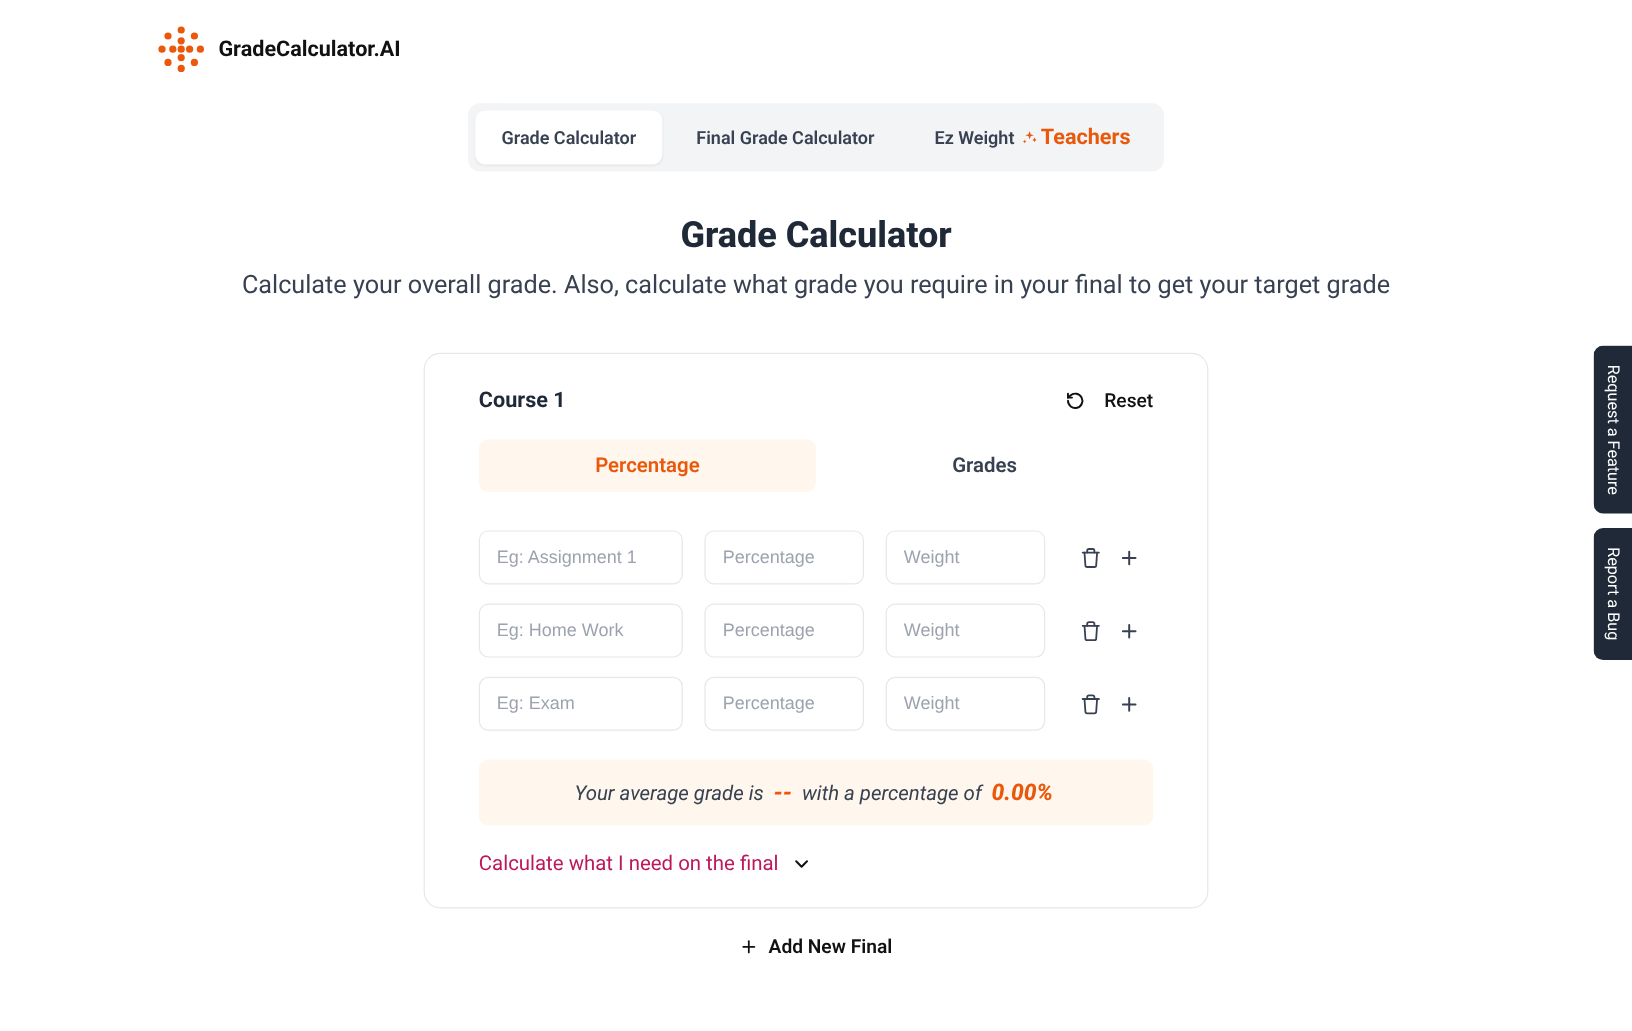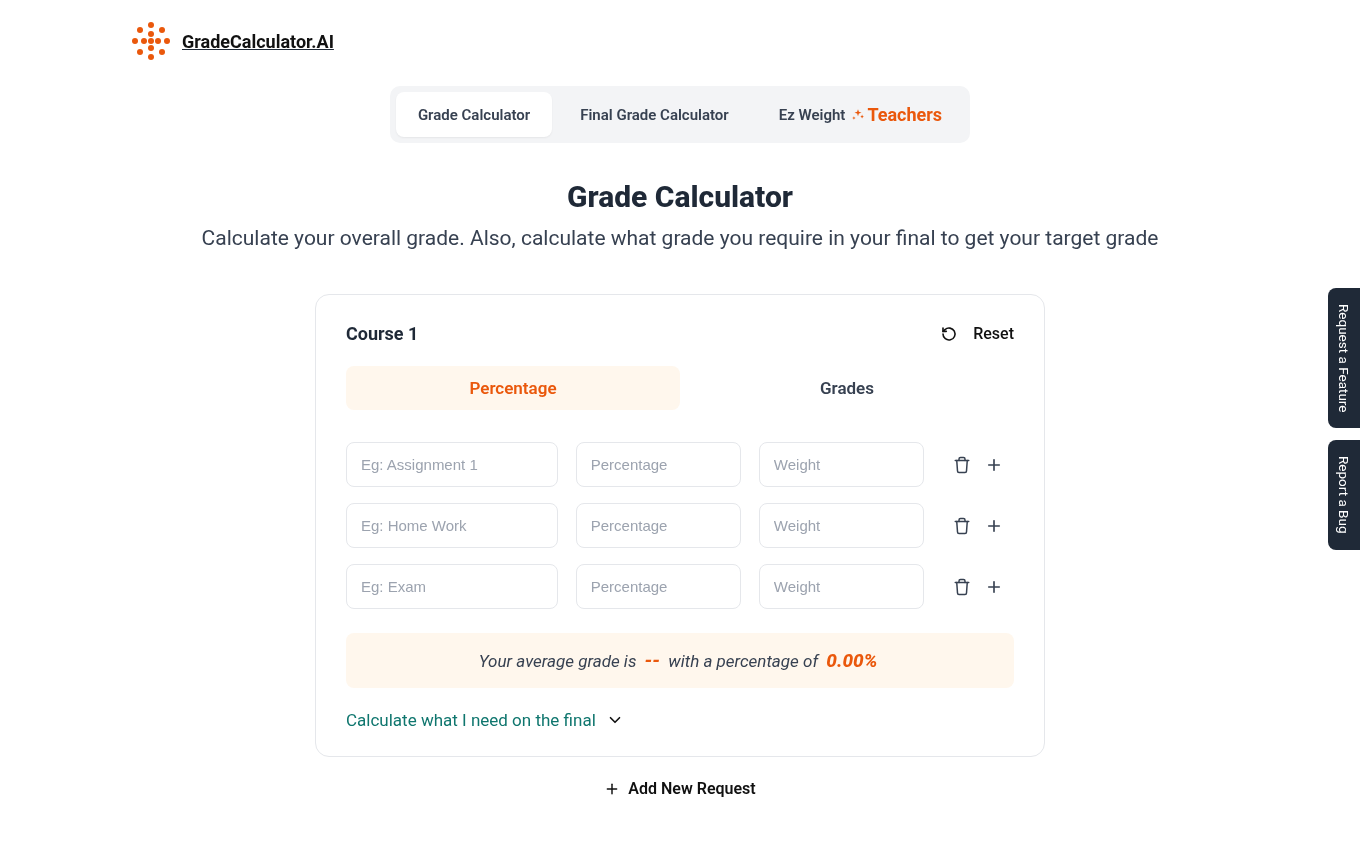--- a/index.html
+++ b/index.html
@@ -6,21 +6,20 @@
   body {
     font-family: -apple-system, BlinkMacSystemFont, "Segoe UI", Roboto, "Helvetica Neue", Arial, sans-serif;
     color: #1f2937;
     background: #fff;
     width: 1360px;
   }
   .header {
     display: flex;
     align-items: center;
     padding: 20px 0 20px 130px;
-    text-decoration: underline;
   }
   .logo {
     width: 42px;
     height: 42px;
     margin-right: 10px;
     display: inline-block;
   }
   .brand {
     font-size: 18px;
     font-weight: 700;
@@ -68,25 +67,25 @@
     font-weight: 800;
     margin-top: 36px;
   }
   .page-sub {
     text-align: center;
     font-size: 21px;
     color: #374151;
     margin-top: 12px;
   }
   .card {
-    width: 730px;
+    width: 654px;
     margin: 44px auto 0;
     border: 1px solid #e5e7eb;
     border-radius: 14px;
-    padding: 28px 30px 26px;
+    padding: 28px 45px 26px;
   }
   .card-head {
     display: flex;
     justify-content: space-between;
     align-items: center;
   }
   .course-title {
     font-size: 18px;
     font-weight: 700;
   }
@@ -178,21 +177,21 @@
     font-weight: 800;
     font-size: 19px;
     padding: 0 4px;
   }
   .expand-row {
     margin-top: 22px;
     display: flex;
     align-items: center;
     gap: 10px;
     font-size: 17px;
-    color: #0f766e;
+    color: #be185d;
     cursor: pointer;
   }
   .add-course {
     display: flex;
     align-items: center;
     justify-content: center;
     gap: 8px;
     margin-top: 22px;
     font-size: 16px;
     font-weight: 600;
@@ -361,19 +360,19 @@
         <polyline points="6 9 12 15 18 9"></polyline>
       </svg>
   </div>
 </div>
 
 <div class="add-course">
   <svg width="16" height="16" viewBox="0 0 24 24" fill="none" stroke="#111" stroke-width="2.2" stroke-linecap="round">
       <line x1="12" y1="5" x2="12" y2="19"></line>
       <line x1="5" y1="12" x2="19" y2="12"></line>
     </svg>
-  <span>Add New Request</span>
+  <span>Add New Final</span>
 </div>
 
 <div class="side-tabs">
   <div class="side-tab">Request a Feature</div>
   <div class="side-tab">Report a Bug</div>
 </div>
 
 </body></html>

